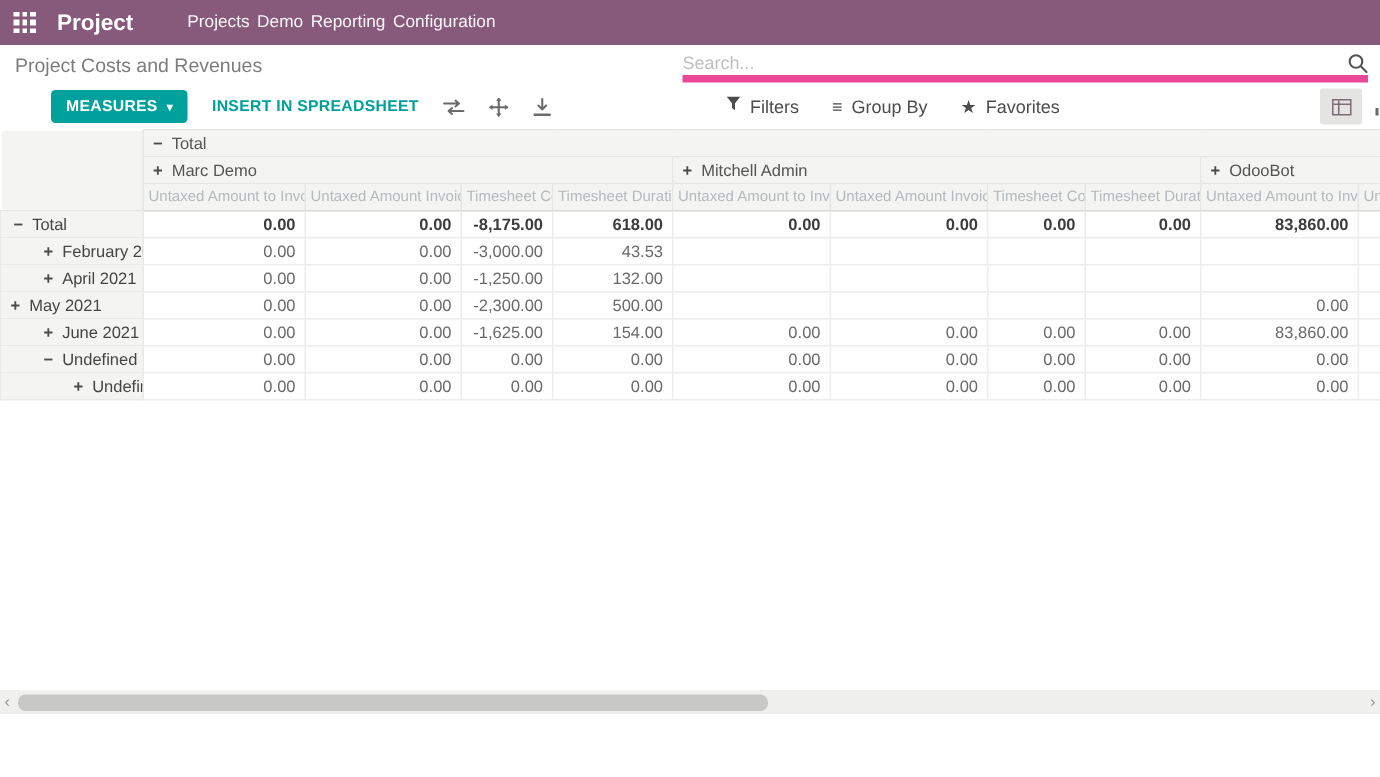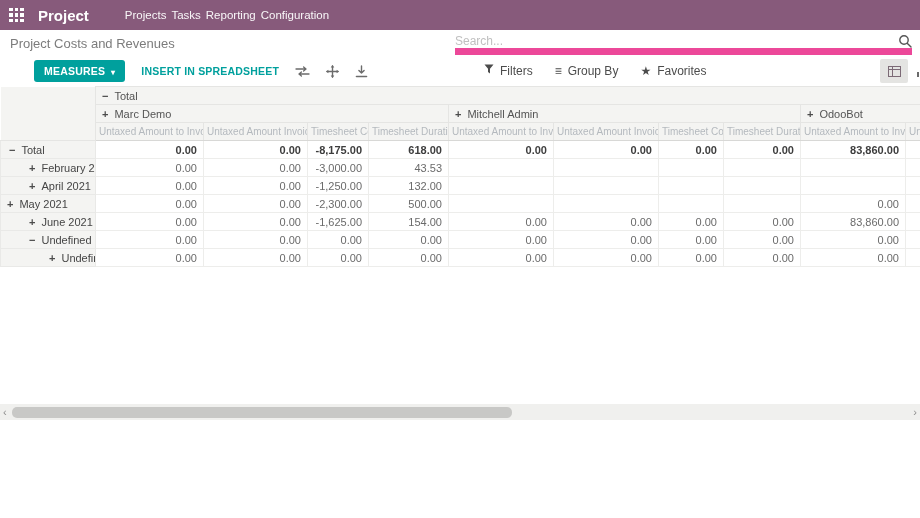--- a/index.html
+++ b/index.html
@@ -1,21 +1,21 @@
 <!DOCTYPE html>
 <html><head>
 <meta charset="utf-8">
 <style>
   * { box-sizing: border-box; margin: 0; padding: 0; }
   html, body {
     width: 920px; height: 518px; overflow: hidden;
     font-family: "Liberation Sans", sans-serif;
     background: #ffffff;
   }
-  .stage { position: relative; width: 920px; height: 420px; background:#fff; }
+  .stage { position: relative; width: 920px; height: 476px; background:#fff; }
 
   
   .topbar {
     position: absolute; top:0; left:0; width:100%; height:30px;
     background:#875A7B; color:#fff; display:flex; align-items:center;
   }
   .apps-grid {
     width:15px; height:15px; margin:0 14px 0 9px;
     display:grid; grid-template-columns:repeat(3,1fr); gap:2px; cursor:pointer;
   }
@@ -35,21 +35,21 @@
     width:20px; height:20px; border-radius:50%;
     background:radial-gradient(circle at 35% 35%, #a88ba0, #5c4a56);
     border:1px solid rgba(255,255,255,.25); cursor:pointer;
   }
 
   
   .crumb-row { position:absolute; top:30px; left:0; width:100%; height:27px; background:#fff; }
   .page-title { position:absolute; left:10px; top:6px; font-size:13px; color:#7c7c7c; }
   .search-box {
     position:absolute; left:455px; right:8px; top:3px; height:22px;
-    border-bottom:7px solid #ec4899; display:flex; align-items:center;
+    border-bottom:5px solid #ec4899; display:flex; align-items:center;
   }
   .search-box input {
     flex:1; border:0; outline:none; font-size:12px; color:#555; background:transparent;
     font-family:"Liberation Sans", sans-serif;
   }
   .search-box input::placeholder { color:#c0c0c0; }
   .search-icon { flex:0 0 auto; cursor:pointer; display:flex; }
 
   .actions-row { position:absolute; top:57px; left:0; width:100%; height:28px; background:#fff;margin-left:24px; }
   .left-actions { position:absolute; left:10px; top:0; height:28px; display:flex; align-items:center; gap:16px; }
@@ -117,21 +117,21 @@
         <i></i>
         <i></i>
         <i></i>
         <i></i>
         <i></i>
         <i></i>
     </div>
     <div class="app-title">Project</div>
     <div class="top-menu">
         <span>Projects</span>
-        <span>Tasks</span>
+        <span>Demo</span>
         <span>Reporting</span>
         <span>Configuration</span>
       </div>
 
   </div>
 
   <div class="crumb-row">
     <span class="page-title">Project Costs and Revenues</span>
     <div class="search-box">
       <input type="text" placeholder="Search..." style="">

